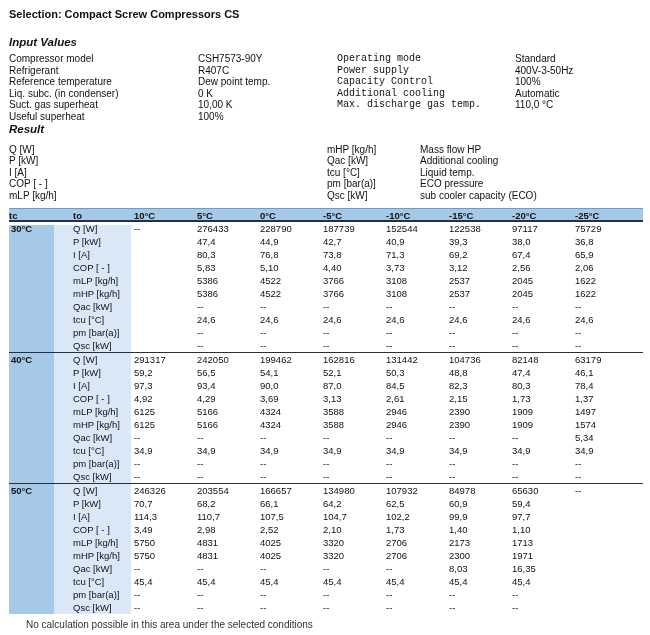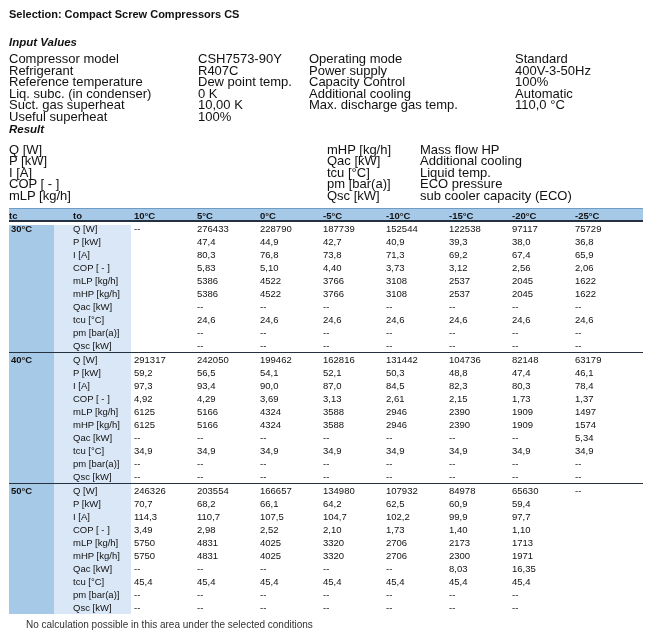--- a/index.html
+++ b/index.html
@@ -10,27 +10,27 @@
   }
   *{box-sizing:border-box;margin:0;padding:0;}
   html,body{width:650px;height:635px;overflow:hidden;background:#fff;}
   body{font-family:"Liberation Sans","DejaVu Sans",sans-serif;color:var(--ink);}
   .page{position:relative;width:650px;height:635px;padding:7px 8px 0 9px;}
   .title{font-size:11px;font-weight:bold;line-height:15px;}
   .section-h{font-size:11.5px;font-weight:bold;font-style:italic;line-height:13px;}
   .section-h.input{margin-top:14px;}
   .section-h.result{margin-top:0;}
   
-  .cols{position:relative;font-size:13px;}
+  .cols{position:relative;font-size:10px;}
   .cols .col{position:absolute;top:0;}
   .cols .col div{line-height:11.6px;white-space:nowrap;}
   .input-grid{margin-top:4px;height:69.6px;}
   .input-grid .c1{left:0;}
   .input-grid .c2{left:189px;}
-  .input-grid .c3{left:300px;}
+  .input-grid .c3{left:328px;font-family:Liberation Mono, monospace;}
   .input-grid .c4{left:506px;}
   .legend-grid{margin-top:8px;height:58px;}
   .legend-grid .c1{left:0;}
   .legend-grid .c2{left:94px;}
   .legend-grid .c3{left:318px;}
   .legend-grid .c4{left:411px;}
   
   .table-wrap{position:relative;margin-top:6px;width:634px;font-size:9.5px;}
   .shade{position:absolute;top:17px;bottom:0;z-index:0;}
   .shade-tc{left:0;width:45px;background:var(--blue);}

